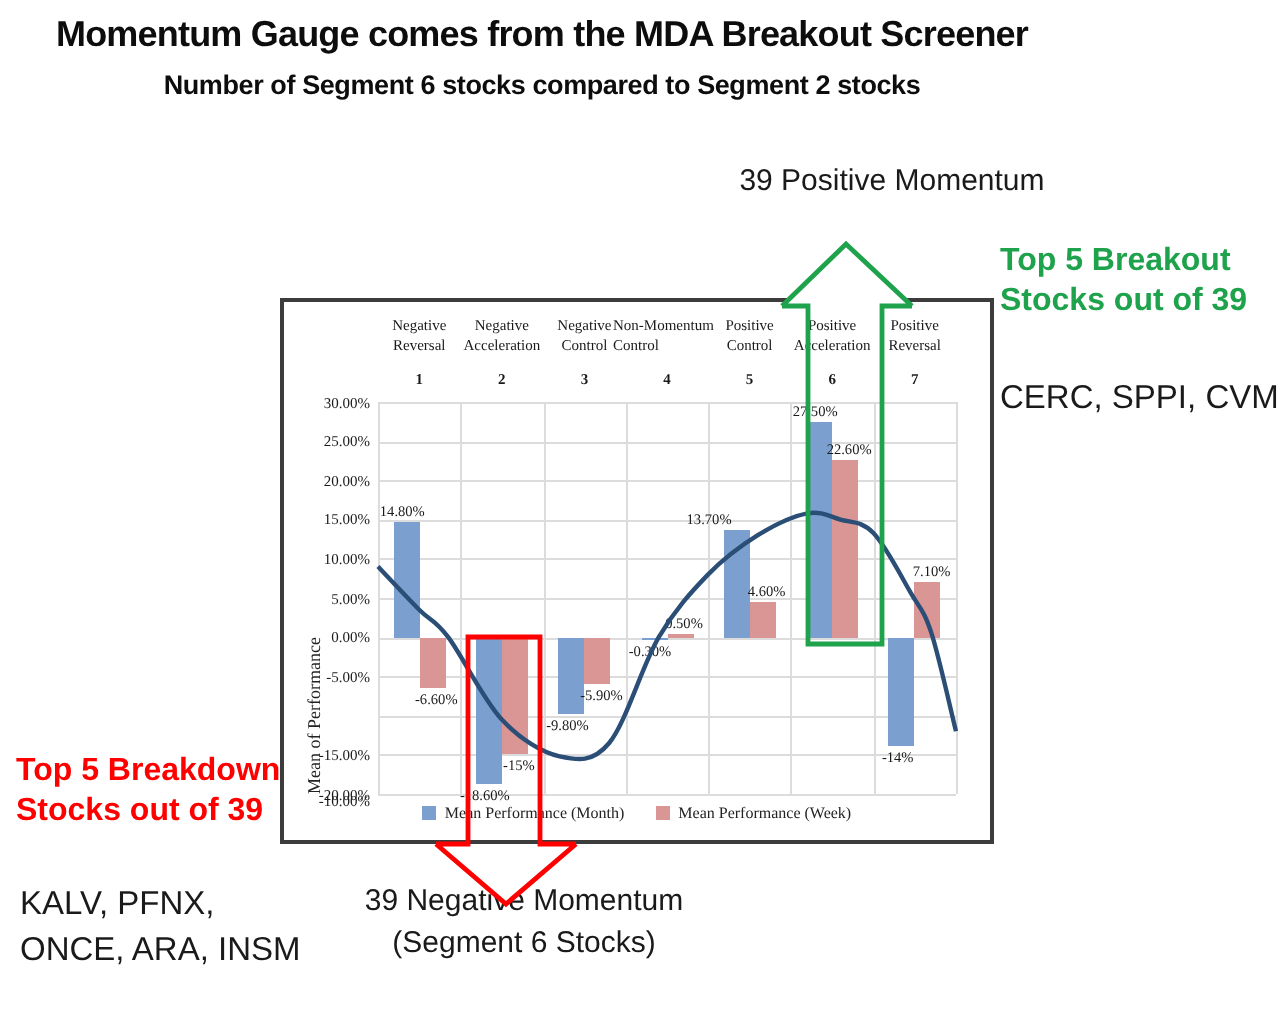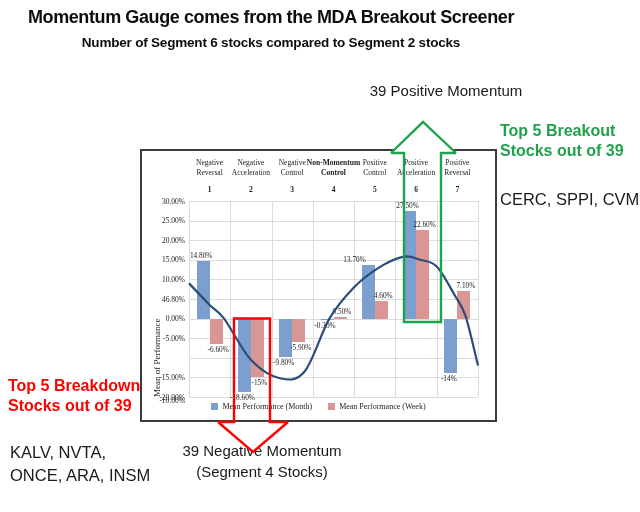--- a/index.html
+++ b/index.html
@@ -63,21 +63,21 @@
       <div style="position: absolute; left: 2px; top: 45.5px; width: 41px; text-align: right; font-size: 7.5px;">30.00%</div>
       <div style="position: absolute; left: 47px; top: 69.6px; width: 289px; height: 1px; background: rgb(220, 220, 220);"></div>
       <div style="position: absolute; left: 2px; top: 65.1px; width: 41px; text-align: right; font-size: 7.5px;">25.00%</div>
       <div style="position: absolute; left: 47px; top: 89.2px; width: 289px; height: 1px; background: rgb(220, 220, 220);"></div>
       <div style="position: absolute; left: 2px; top: 84.7px; width: 41px; text-align: right; font-size: 7.5px;">20.00%</div>
       <div style="position: absolute; left: 47px; top: 108.8px; width: 289px; height: 1px; background: rgb(220, 220, 220);"></div>
       <div style="position: absolute; left: 2px; top: 104.3px; width: 41px; text-align: right; font-size: 7.5px;">15.00%</div>
       <div style="position: absolute; left: 47px; top: 128.4px; width: 289px; height: 1px; background: rgb(220, 220, 220);"></div>
       <div style="position: absolute; left: 2px; top: 123.9px; width: 41px; text-align: right; font-size: 7.5px;">10.00%</div>
       <div style="position: absolute; left: 47px; top: 148px; width: 289px; height: 1px; background: rgb(220, 220, 220);"></div>
-      <div style="position: absolute; left: 2px; top: 143.5px; width: 41px; text-align: right; font-size: 7.5px;">46.80%</div>
+      <div style="position: absolute; left: 2px; top: 143.5px; width: 41px; text-align: right; font-size: 7.5px;">5.00%</div>
       <div style="position: absolute; left: 47px; top: 167.6px; width: 289px; height: 1px; background: rgb(220, 220, 220);"></div>
       <div style="position: absolute; left: 2px; top: 163.1px; width: 41px; text-align: right; font-size: 7.5px;">0.00%</div>
       <div style="position: absolute; left: 47px; top: 187.2px; width: 289px; height: 1px; background: rgb(220, 220, 220);"></div>
       <div style="position: absolute; left: 2px; top: 182.7px; width: 41px; text-align: right; font-size: 7.5px;">-5.00%</div>
       <div style="position: absolute; left: 47px; top: 206.8px; width: 289px; height: 1px; background: rgb(220, 220, 220);"></div>
       <div style="position: absolute; left: 2px; top: 202.3px; width: 41px; text-align: right; font-size: 7.5px; margin-top: 43px;">-10.00%</div>
       <div style="position: absolute; left: 47px; top: 226.4px; width: 289px; height: 1px; background: rgb(220, 220, 220);"></div>
       <div style="position: absolute; left: 2px; top: 221.9px; width: 41px; text-align: right; font-size: 7.5px;">-15.00%</div>
       <div style="position: absolute; left: 47px; top: 246px; width: 289px; height: 1px; background: rgb(220, 220, 220);"></div>
       <div style="position: absolute; left: 2px; top: 241.5px; width: 41px; text-align: right; font-size: 7.5px;">-20.00%</div>
@@ -97,21 +97,21 @@
       <div style="position: absolute; left: 81.9286px; top: 7px; width: 54px; text-align: center; font-size: 7.5px; line-height: 9.5px;">
         <div>Negative</div>
         <div>Acceleration</div>
       </div>
       <div style="position: absolute; left: 81.9286px; top: 34px; width: 54px; text-align: center; font-size: 7.5px; font-weight: bold;">2</div>
       <div style="position: absolute; left: 123.214px; top: 7px; width: 54px; text-align: center; font-size: 7.5px; line-height: 9.5px;">
         <div>Negative</div>
         <div>Control</div>
       </div>
       <div style="position: absolute; left: 123.214px; top: 34px; width: 54px; text-align: center; font-size: 7.5px; font-weight: bold;">3</div>
-      <div style="position: absolute; left: 164.5px; top: 7px; width: 54px; text-align: center; font-size: 7.5px; line-height: 9.5px; font-weight: bold;">
+      <div style="position: absolute; left: 164.5px; top: 7px; width: 54px; text-align: left; font-size: 7.5px; line-height: 9.5px;">
         <div>Non-Momentum</div>
         <div>Control</div>
       </div>
       <div style="position: absolute; left: 164.5px; top: 34px; width: 54px; text-align: center; font-size: 7.5px; font-weight: bold;">4</div>
       <div style="position: absolute; left: 205.786px; top: 7px; width: 54px; text-align: center; font-size: 7.5px; line-height: 9.5px;">
         <div>Positive</div>
         <div>Control</div>
       </div>
       <div style="position: absolute; left: 205.786px; top: 34px; width: 54px; text-align: center; font-size: 7.5px; font-weight: bold;">5</div>
       <div style="position: absolute; left: 247.071px; top: 7px; width: 54px; text-align: center; font-size: 7.5px; line-height: 9.5px;">
@@ -152,27 +152,27 @@
       <div style="position: absolute; left: 259.571px; top: 69.008px; width: 46px; text-align: center; font-size: 7.3px;">22.60%</div>
       <div style="position: absolute; left: 315.357px; top: 139.768px; width: 13px; height: 27.832px; background: rgb(217, 150, 148);"></div>
       <div style="position: absolute; left: 300.857px; top: 129.768px; width: 46px; text-align: center; font-size: 7.3px;">7.10%</div>
     </div>
 
   <div class="side-heading breakdown-heading" id="breakdown-heading" style="color: rgb(255, 0, 0);">
     <div>Top 5 Breakdown</div>
     <div>Stocks out of 39</div>
   </div>
   <div class="side-stocks breakdown-stocks">
-    <div>KALV, NVTA,</div>
+    <div>KALV, PFNX,</div>
     <div>ONCE, ARA, INSM</div>
   </div>
 
   <div class="ann ann-neg">
     <div>39 Negative Momentum</div>
-    <div>(Segment 4 Stocks)</div>
+    <div>(Segment 6 Stocks)</div>
   </div>
 
   <svg class="overlay" id="overlay" width="640" height="512" viewBox="0 0 640 512">
       <path d="M189.0,283.3 C192.4,286.9 203.8,299.0 209.6,304.9 C215.5,310.8 217.2,309.5 224.1,318.6 C231.0,327.7 241.6,349.8 250.9,359.8 C260.2,369.7 270.9,376.2 279.8,378.2 C288.8,380.1 296.3,381.5 304.6,371.5 C312.9,361.6 321.1,332.6 329.4,318.6 C337.6,304.6 345.9,295.7 354.1,287.2 C362.4,278.7 370.7,272.7 378.9,267.6 C387.2,262.5 396.8,258.0 403.7,256.7 C410.6,255.4 414.7,258.2 420.2,259.8 C425.7,261.4 430.9,260.4 436.7,266.5 C442.6,272.5 450.5,288.0 455.3,296.3 C460.1,304.6 461.8,304.7 465.6,316.2 C469.4,327.8 475.9,357.4 478.0,365.6" fill="none" stroke="#2B4E77" stroke-width="2.2"></path>
       <path d="M391,153 L456,153 L423,122 Z" fill="#ffffff" stroke="none"></path>
       <path d="M391,153 L423,122 L456,153 M391,153 H404 V322 H441 V153 H456" fill="none" stroke="#1FA24C" stroke-width="2.4" stroke-linejoin="miter"></path>
       <path d="M218,422 L288,422 L253,452 Z" fill="#ffffff" stroke="none"></path>
       <path d="M218,422 L253,452 L288,422 M218,422 H234 V318.5 H270 V422 H288" fill="none" stroke="#FF0000" stroke-width="2.4" stroke-linejoin="miter"></path>
     </svg>
 </div>

